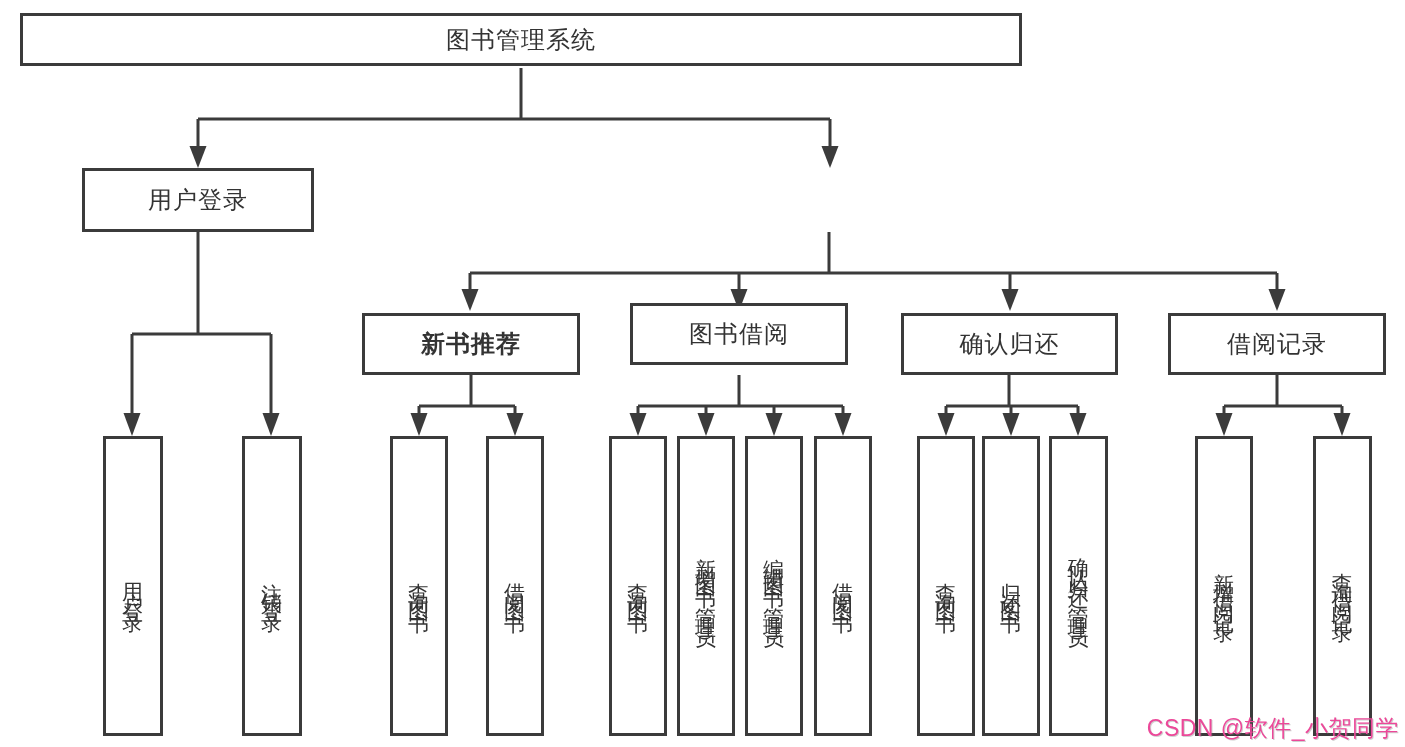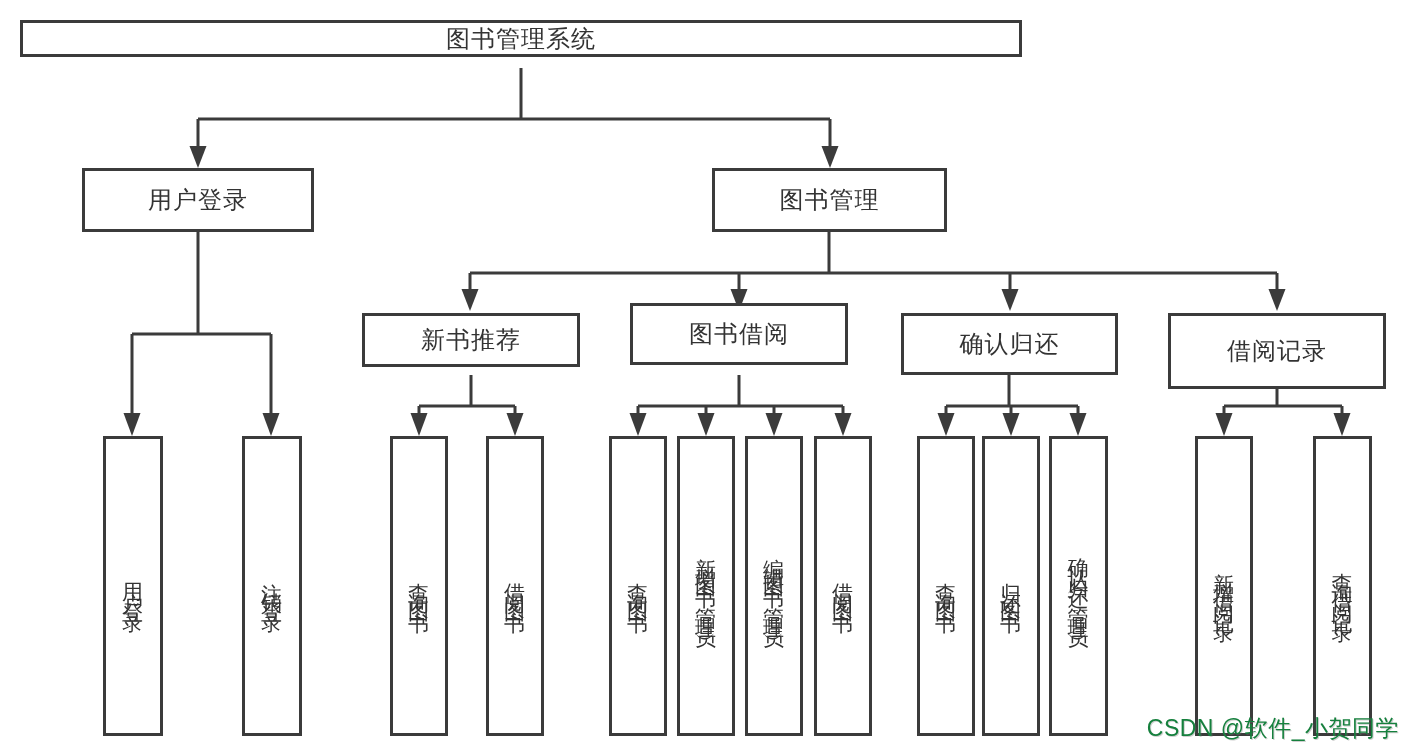--- a/index.html
+++ b/index.html
@@ -36,21 +36,21 @@
     text-orientation: mixed;
     font-size: 21px;
     line-height: 1;
     letter-spacing: 10px;
   }
   .watermark {
     position: absolute;
     right: 6px;
     bottom: 3px;
     font-size: 23px;
-    color: #15803d;
+    color: #ec4899;
     letter-spacing: 0.5px;
     text-shadow: 1px 1px 0 rgba(120,120,120,0.35);
     white-space: nowrap;
   }
 </style>
 </head>
 <body>
 
 <div class="stage">
 
@@ -80,41 +80,38 @@
       <polygon points="765.5,413 782.5,413 774,436"></polygon>
       <polygon points="834.5,413 851.5,413 843,436"></polygon>
       <polygon points="937.5,413 954.5,413 946,436"></polygon>
       <polygon points="1002.5,413 1019.5,413 1011,436"></polygon>
       <polygon points="1069.5,413 1086.5,413 1078,436"></polygon>
       <polygon points="1215.5,413 1232.5,413 1224,436"></polygon>
       <polygon points="1333.5,413 1350.5,413 1342,436"></polygon>
     </g>
   </svg>
 
-  <div class="box hbox" style="left:20px; top:13px; width:1002px; height:37px;margin-top:7px;">
+  <div class="box hbox" style="left:20px; top:13px; width:1002px; height:53px;">
     <span class="lbl">图书管理系统</span>
   </div>
 
   <div class="box hbox" style="left:82px; top:168px; width:232px; height:64px;">
     <span class="lbl">用户登录</span>
   </div>
-  <div class="box hbox" style="left:712px; top:168px; width:235px; height:64px;">
-    <span class="lbl">图书管理</span>
-  </div>
 
-  <div class="box hbox" style="left:362px; top:313px; width:218px; height:54px;">
+  <div class="box hbox" style="left:362px; top:313px; width:218px; height:62px;font-weight:bold;">
     <span class="lbl">新书推荐</span>
   </div>
   <div class="box hbox" style="left:630px; top:303px; width:218px; height:62px;">
     <span class="lbl">图书借阅</span>
   </div>
   <div class="box hbox" style="left:901px; top:313px; width:217px; height:62px;">
     <span class="lbl">确认归还</span>
   </div>
-  <div class="box hbox" style="left:1168px; top:313px; width:218px; height:76px;font-family:Liberation Mono, monospace;">
+  <div class="box hbox" style="left:1168px; top:313px; width:218px; height:62px;font-family:Liberation Mono, monospace;">
     <span class="lbl">借阅记录</span>
   </div>
 
   <div class="box vbox" style="left:103px; top:436px; width:60px; height:300px;">
     <span class="lbl">用户登录</span>
   </div>
   <div class="box vbox" style="left:242px; top:436px; width:60px; height:300px;">
     <span class="lbl">注销登录</span>
   </div>
 

